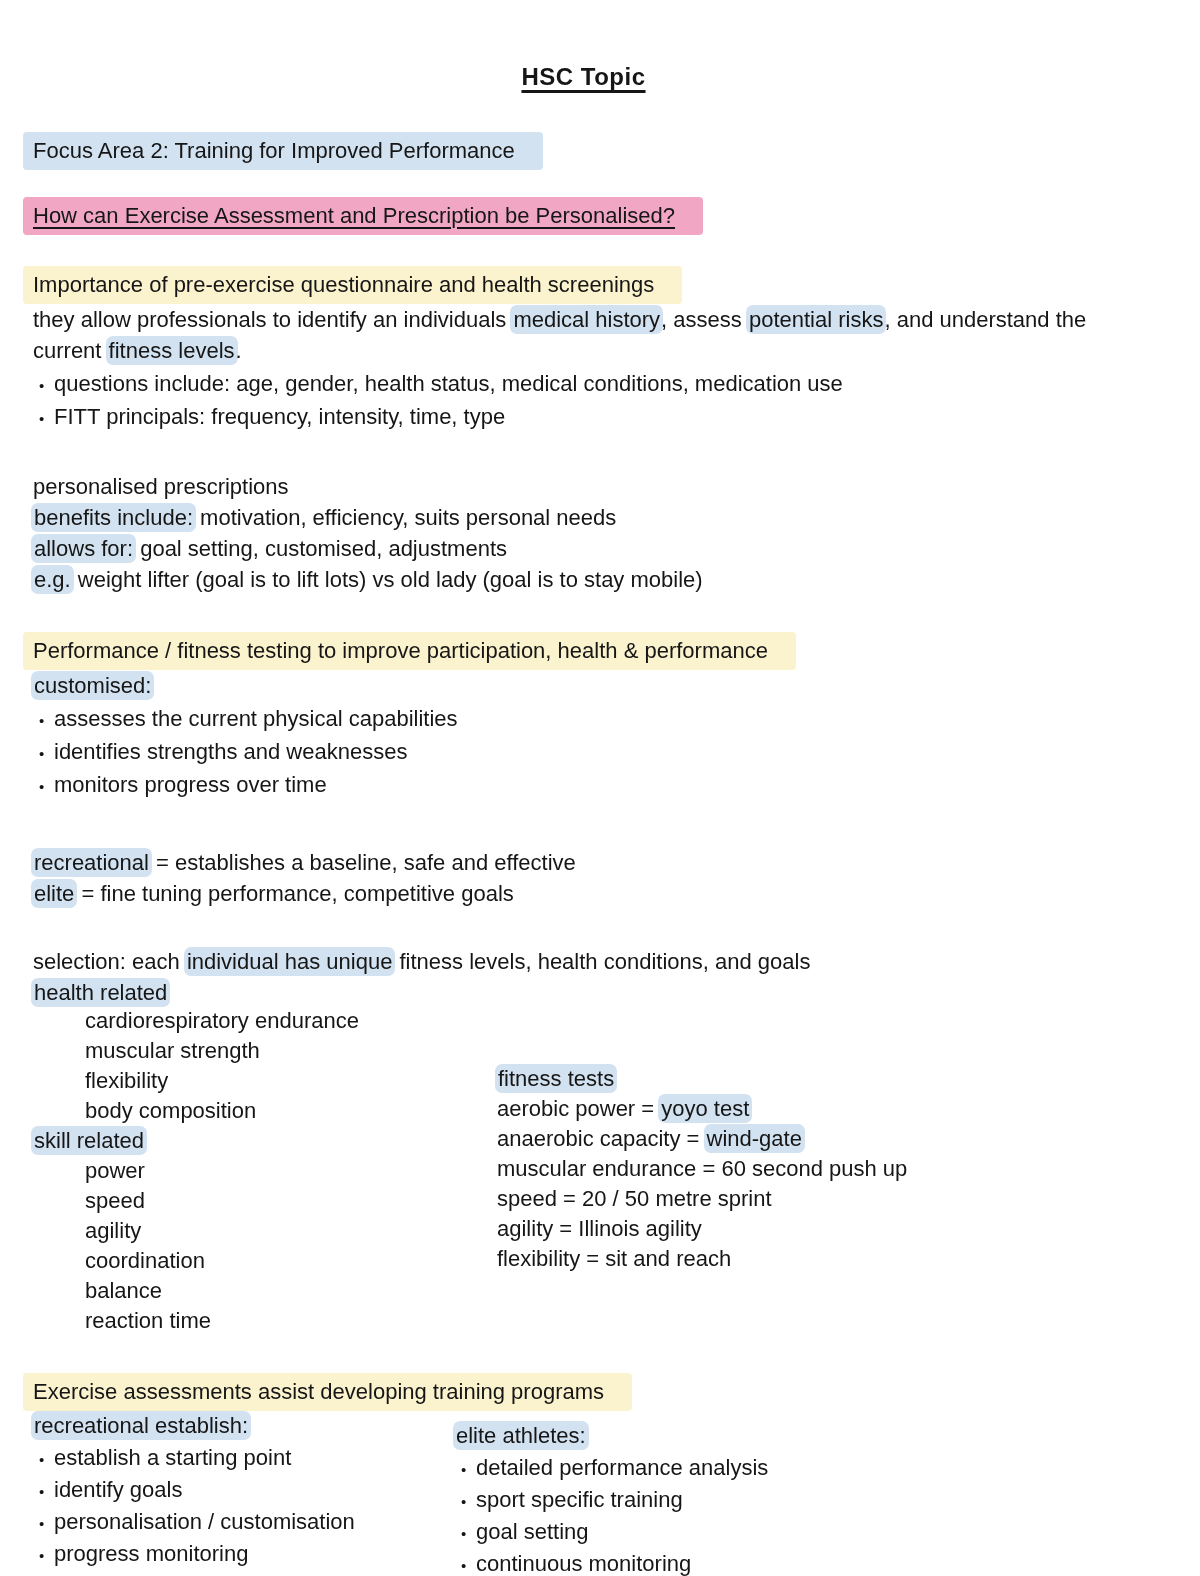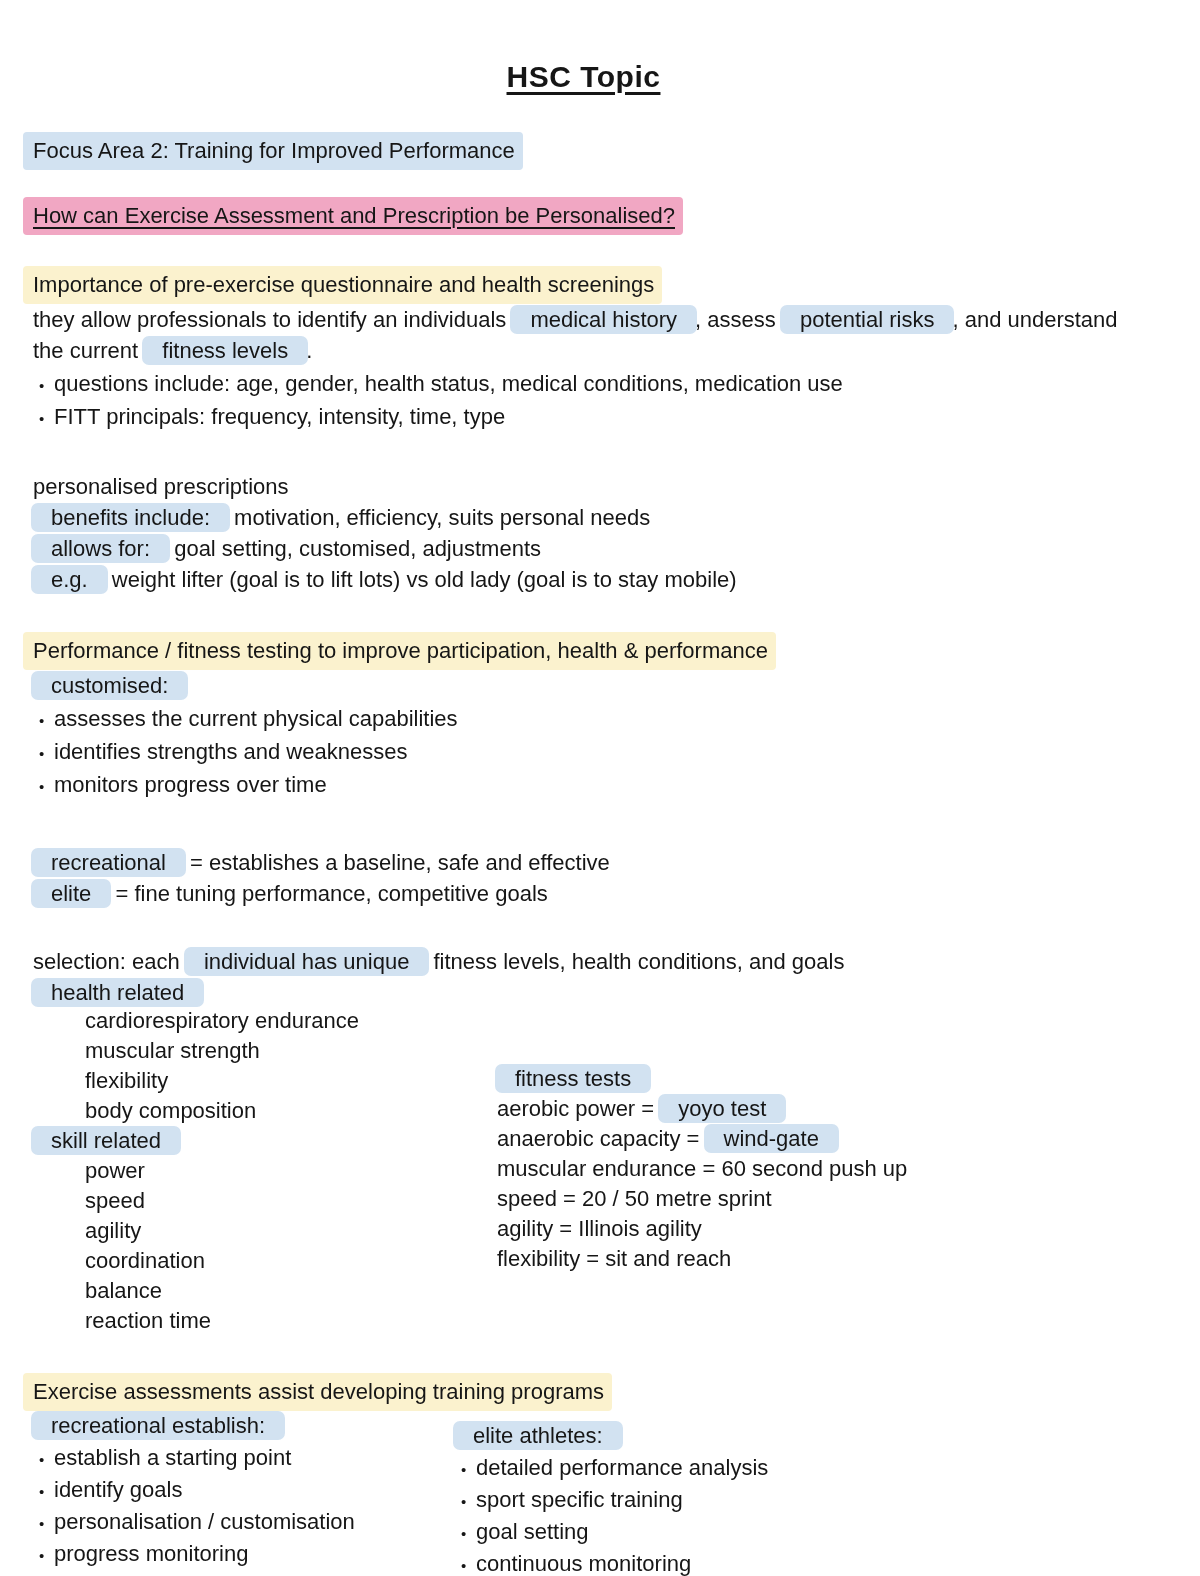--- a/index.html
+++ b/index.html
@@ -13,30 +13,30 @@
   .page{
     width:1200px;height:1576px;
     background:#ffffff;
     font-family:"Liberation Sans",sans-serif;
     font-size:22px;line-height:31px;color:var(--ink);
     padding:58px 66px 0 33px;
     overflow:hidden;position:relative;
   }
   .title-row{text-align:center;margin-bottom:36px;}
   .doc-title{
-    display:inline-block;font-size:30px;font-weight:bold;line-height:38px;
+    display:inline-block;font-size:24px;font-weight:bold;line-height:38px;
     text-decoration:underline;text-decoration-thickness:2.5px;text-underline-offset:5px;
     letter-spacing:.5px;
   }
-  .hl{border-radius:4px;padding:3px 8px 4px 10px;}
+  .hl{border-radius:4px;padding:3px 28px 4px 10px;}
   .hl-line{display:inline-block;margin-left:-10px;}
   .hl-blue{background:var(--hl-blue);}
   .hl-yellow{background:var(--hl-yellow);}
   .hl-pink{background:var(--hl-pink);}
-  .hl-inline{background:var(--hl-blue);border-radius:7px;padding:2px 20px;margin:0 -2px;}
+  .hl-inline{background:var(--hl-blue);border-radius:7px;padding:2px 3px;margin:0 -2px;}
   .underlined{
     text-decoration:underline;text-decoration-thickness:2px;text-underline-offset:4px;
   }
   .row{margin:0;}
   .mt-focus{margin-bottom:27px;}
   .mt-question{margin-bottom:31px;}
   .section-gap{height:37px;}
   .small-gap{height:8px;}
   .blist{list-style:none;margin:2px 0 0 0;padding:0;}
   .blist li{display:flex;align-items:baseline;}

